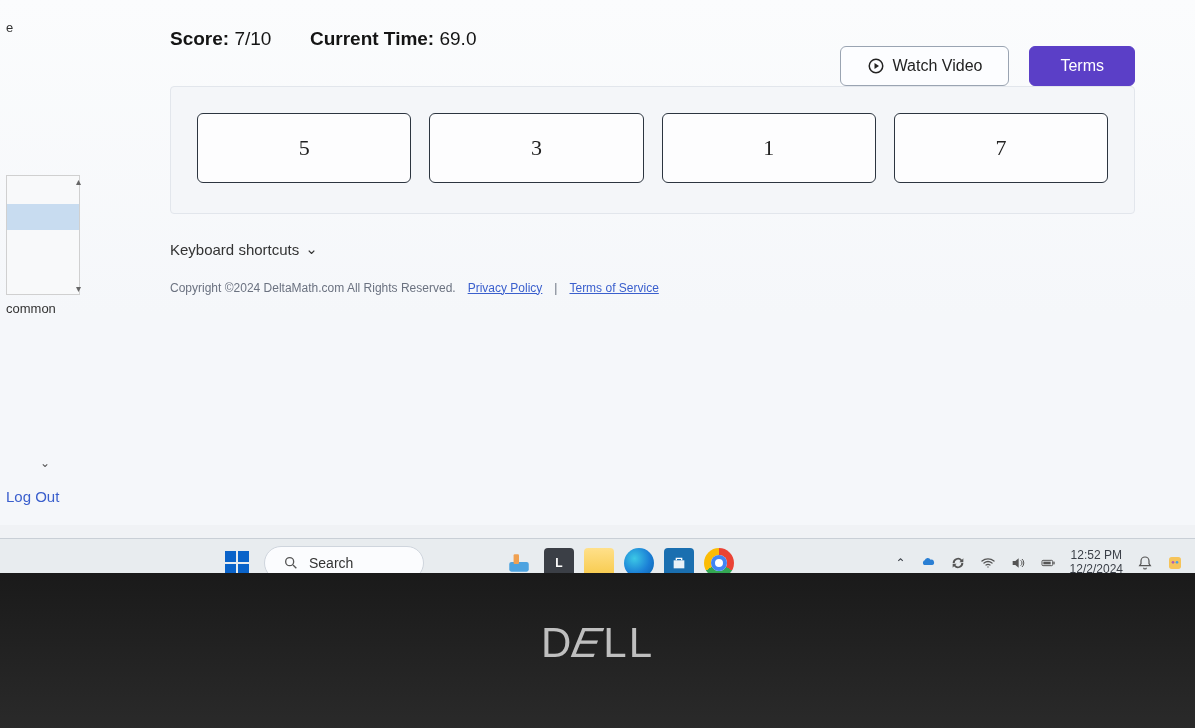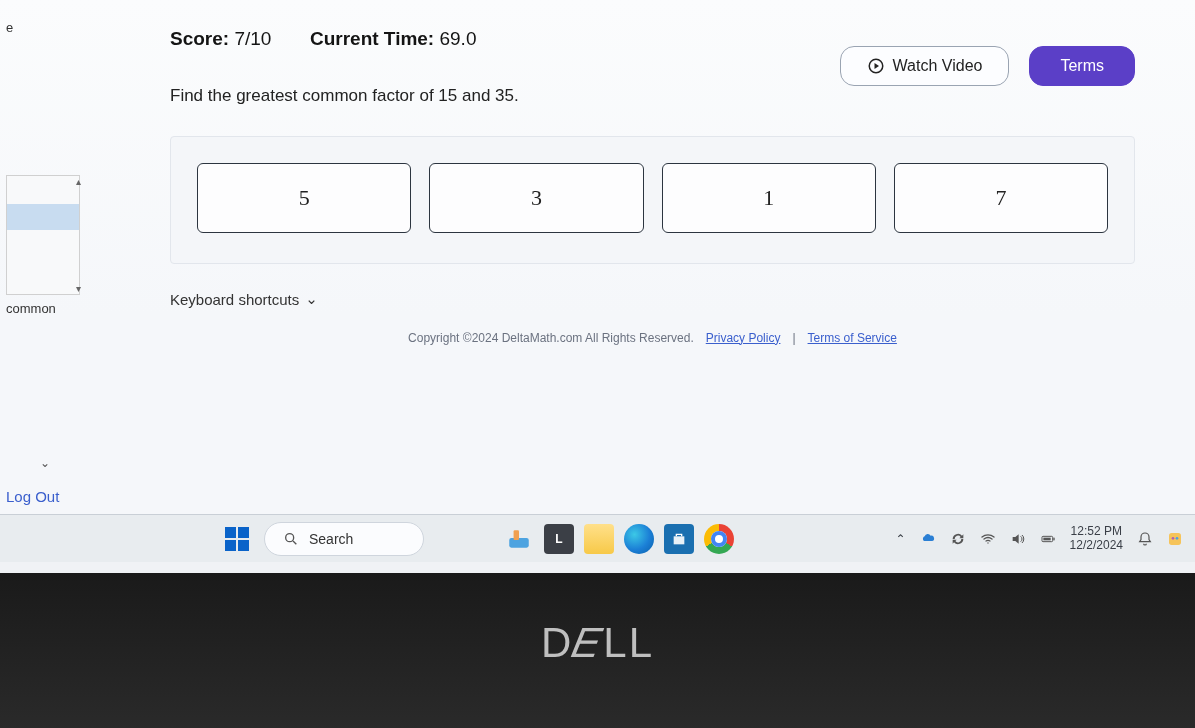--- a/index.html
+++ b/index.html
@@ -65,21 +65,21 @@
       font-weight: 700;
       font-size: 24px;
       color: #1a1a1a;
       margin-bottom: 22px;
     }
     .buttons-top { display: flex; gap: 20px; margin-top: 18px;}
     .btn {
       border: 1px solid #9aa4b2;
       background: #fcfdff;
       padding: 10px 26px;
-      border-radius: 14px;
+      border-radius: 6px;
       font-size: 16px;
       color: #222;
       display: inline-flex;
       align-items: flex-end;
       gap: 8px;
       cursor: pointer;
     }
     .btn svg { width: 18px; height: 18px; }
     .btn.stop {
       background: #5b3fc7;
@@ -110,27 +110,27 @@
       height: 70px;
       display: flex; align-items: center; justify-content: center;
       font-family: Georgia, serif;
       font-size: 22px;
       color: #222;
       cursor: pointer;
     }
     .kbd { margin-top: 26px; font-size: 15px; color: #333; display: inline-flex; align-items: center; gap: 6px; cursor: pointer;}
     .footer-links {
       margin-top: 22px; font-size: 12px; color: #6b7280;
-      display: flex; gap: 12px; justify-content: center;
+      display: flex; gap: 12px;
     }
     .footer-links a { color: #3a5fcd; }
 
     
     .taskbar {
-      position: absolute; top: 514px; left: 0; right: 0; height: 48px;
+      position: absolute; top: 538px; left: 0; right: 0; height: 48px;
       background: #e8ecef;
       border-top: 1px solid #c9cfd6;
       display: flex; align-items: center;
       padding: 0 12px 0 220px;
       gap: 10px;
     }
     .start-btn {
       width: 34px; height: 34px; display: flex; align-items: center; justify-content: center;
       border-radius: 6px; cursor: pointer;
     }
@@ -219,21 +219,20 @@
             <polygon points="10,8 16,12 10,16" fill="#222"></polygon>
           </svg>
           <span>Watch Video</span>
         </button>
         <button class="btn stop">
           <span>Terms</span>
         </button>
       </div>
     </div>
 
-    <div class="question">Find the greatest common factor of 15 and 35.</div>
 
     <div class="answer-card">
       <div class="choices">
         <div class="choice">5</div>
         <div class="choice">3</div>
         <div class="choice">1</div>
         <div class="choice">7</div>
       </div>
     </div>
 

